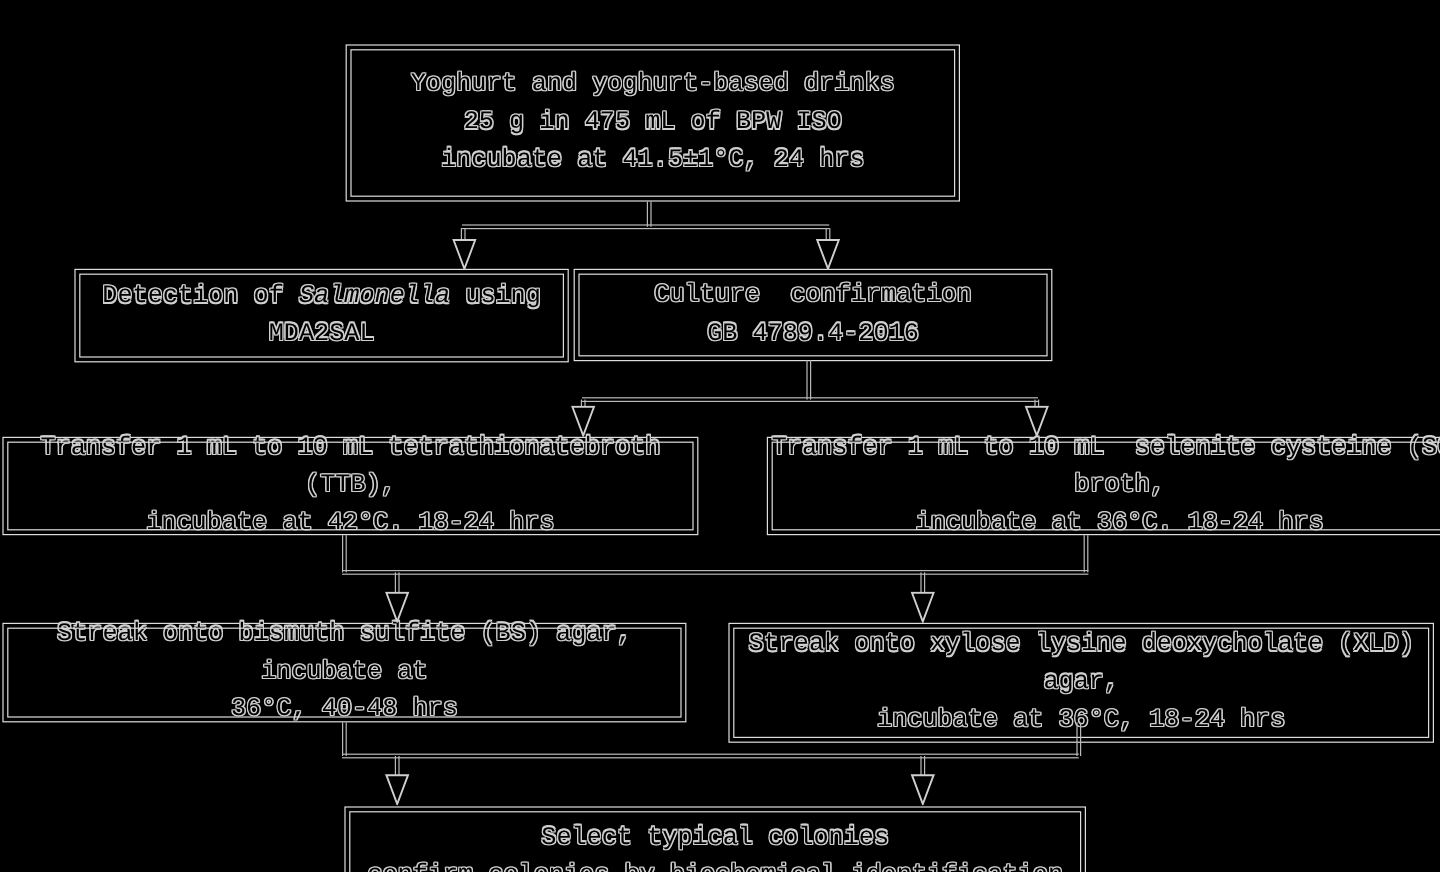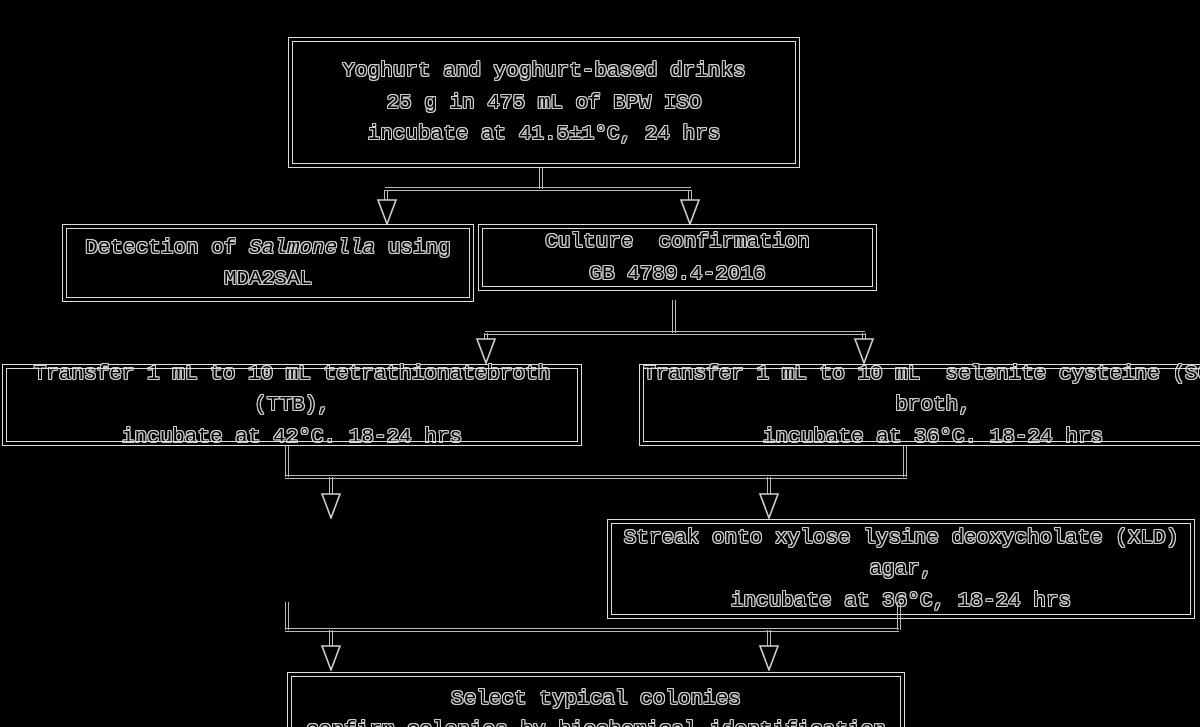--- a/index.html
+++ b/index.html
@@ -54,21 +54,21 @@
     position:absolute;width:2px;
     border-left:1px solid var(--line);
     border-right:1px solid var(--line);
     box-sizing:content-box;
   }
   .arrow{position:absolute;width:22px;height:26px;}
 
   
   #box-sample {left:288px;top:5px;  width:512px;height:131px;}
   #box-mda    {left:62px; top:192px;width:412px;height:78px;}
-  #box-culture{left:478px;top:192px;width:399px;height:67px;}
+  #box-culture{left:478px;top:192px;width:399px;height:77px;}
   #box-ttb    {left:2px;  top:332px;width:580px;height:82px;}
   #box-sc     {left:639px;top:332px;width:588px;height:82px;}
   #box-bs     {left:2px;  top:487px;width:570px;height:83px;}
   #box-xld    {left:607px;top:487px;width:588px;height:100px;}
   #box-select {left:287px;top:640px;width:618px;height:84px;}
 
   
   #v-top    {left:539px;top:136px;height:21px;}
   #h-top    {left:385px;top:155px;width:306px;}
   #stub-1l  {left:384px;top:158px;height:10px;}
@@ -123,20 +123,24 @@
   <div class="box" id="box-ttb">
     <div class="box-text">Transfer 1 mL to 10 mL tetrathionatebroth (TTB),
 incubate at 42°C. 18-24 hrs</div>
   </div>
 
   <div class="box" id="box-sc">
     <div class="box-text">Transfer 1 mL to 10 mL  selenite cysteine (SC) broth,
 incubate at 36°C. 18-24 hrs</div>
   </div>
 
+  <div class="box" id="box-bs">
+    <div class="box-text">Streak onto bismuth sulfite (BS) agar, incubate at
+36°C, 40-48 hrs</div>
+  </div>
 
   <div class="box" id="box-xld">
     <div class="box-text">Streak onto xylose lysine deoxycholate (XLD) agar,
 incubate at 36°C, 18-24 hrs</div>
   </div>
 
   <div class="box" id="box-select">
     <div class="box-text">Select typical colonies
 confirm colonies by biochemical identification</div>
   </div>

